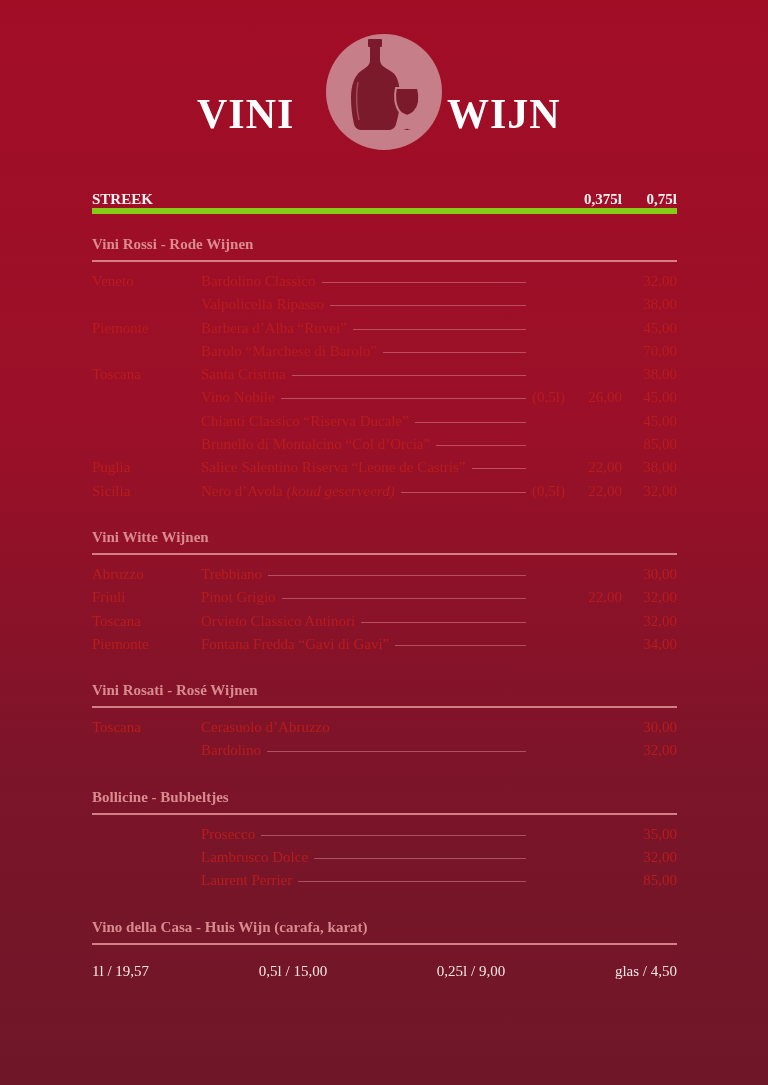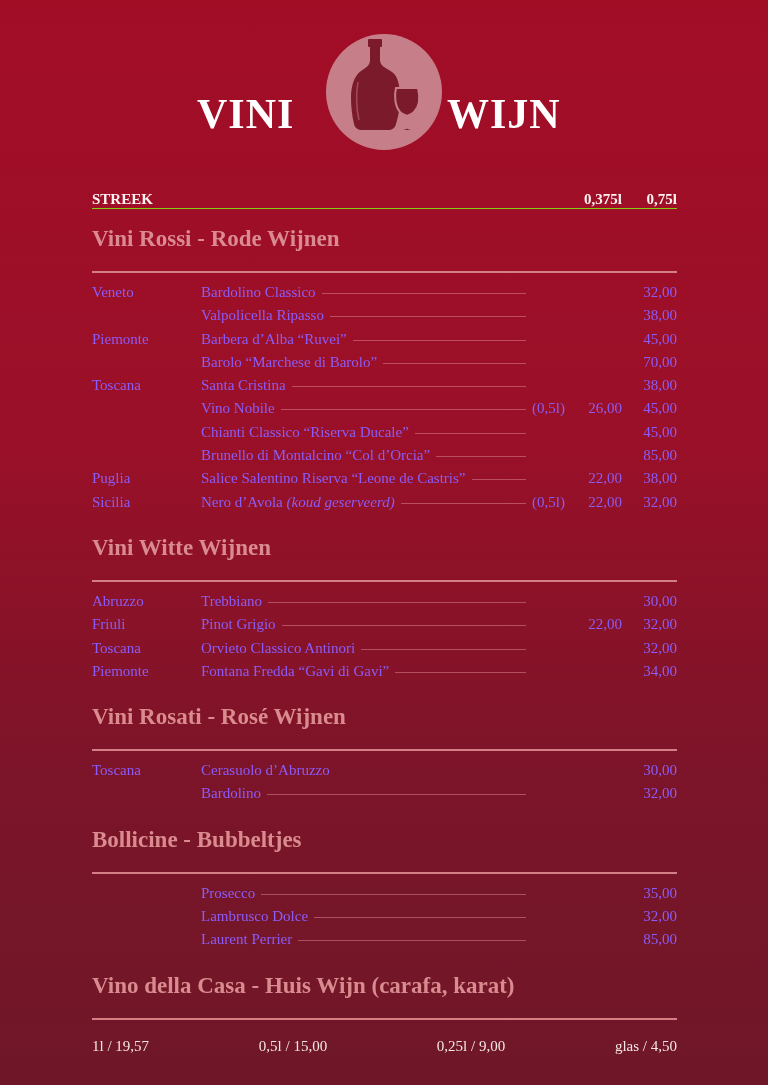--- a/index.html
+++ b/index.html
@@ -22,36 +22,36 @@
     position: absolute; left: 326px; top: 34px;
     width: 116px; height: 116px; border-radius: 50%;
     background: #C67F88;
   }
   .logo svg { position: absolute; left: 0; top: 0; }
 
   .content { position: absolute; left: 92px; width: 585px; top: 186px; }
 
   .streek-row {
     display: flex; align-items: flex-end; height: 22px;
-    border-bottom: 1px solid #84cc16;
+    border-bottom: 6px solid #84cc16;
     font-weight: bold; font-size: 15px; color: #FFF2F2;
   }
   .streek-row .lbl { flex: 1; }
   .streek-row .c1 { width: 58px; text-align: right; }
   .streek-row .c2 { width: 55px; text-align: right; }
 
   .section-head {
-    font-size: 23px; font-weight: bold; color: #D98B8F;
+    font-size: 15px; font-weight: bold; color: #D98B8F;
     border-bottom: 2px solid #D47E86;
-    padding-bottom: 18px; line-height: 28px;
+    padding-bottom: 2px; line-height: 28px;
     margin-top: 20px; margin-bottom: 8px;
   }
   .row {
     display: flex; align-items: baseline;
-    font-size: 15px; height: 23.3px; line-height: 23px; color: #8b5cf6;
+    font-size: 15px; height: 23.3px; line-height: 23px; color: #b91c1c;
   }
   .row .region { width: 109px; flex: none; }
   .row .wine { flex: none; white-space: nowrap; }
   .row .wine i { font-style: italic; }
   .row .leader {
     flex: 1; border-bottom: 1px solid rgba(214,130,140,0.55);
     margin: 0 6px; position: relative; top: -3px; min-width: 10px;
   }
   .row .leader.none { border-bottom-color: transparent; }
   .row .note { flex: none; width: 38px; text-align: left; }

